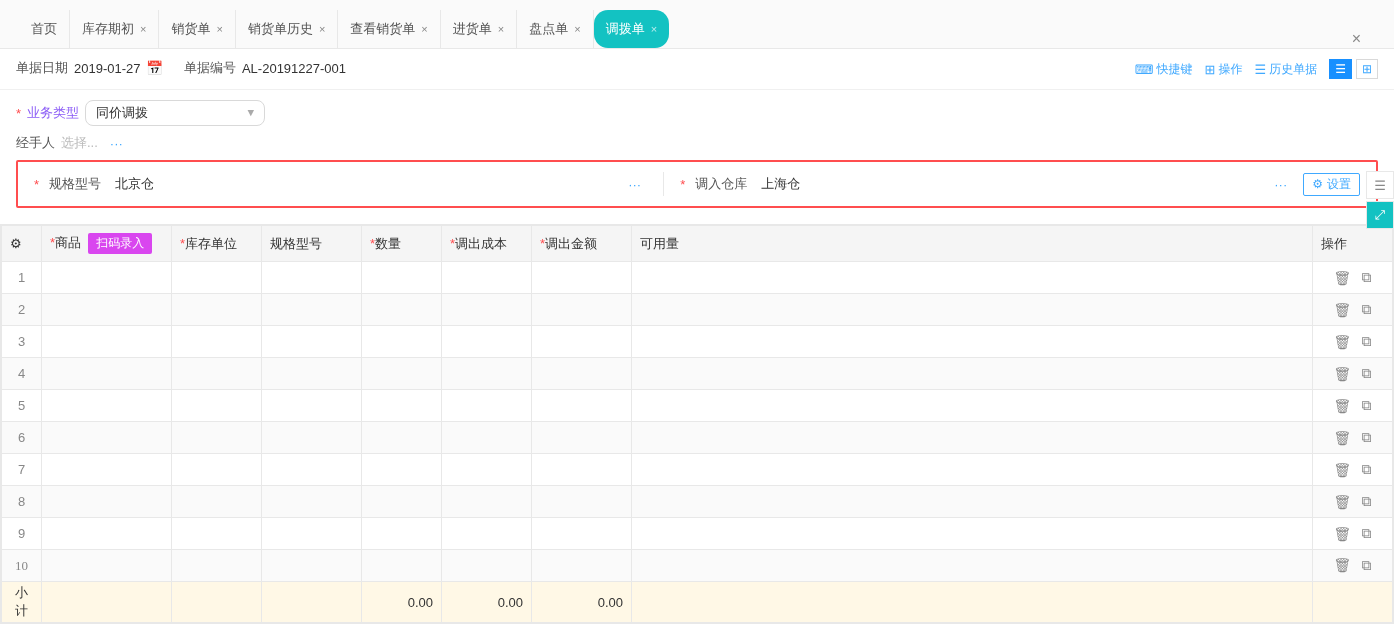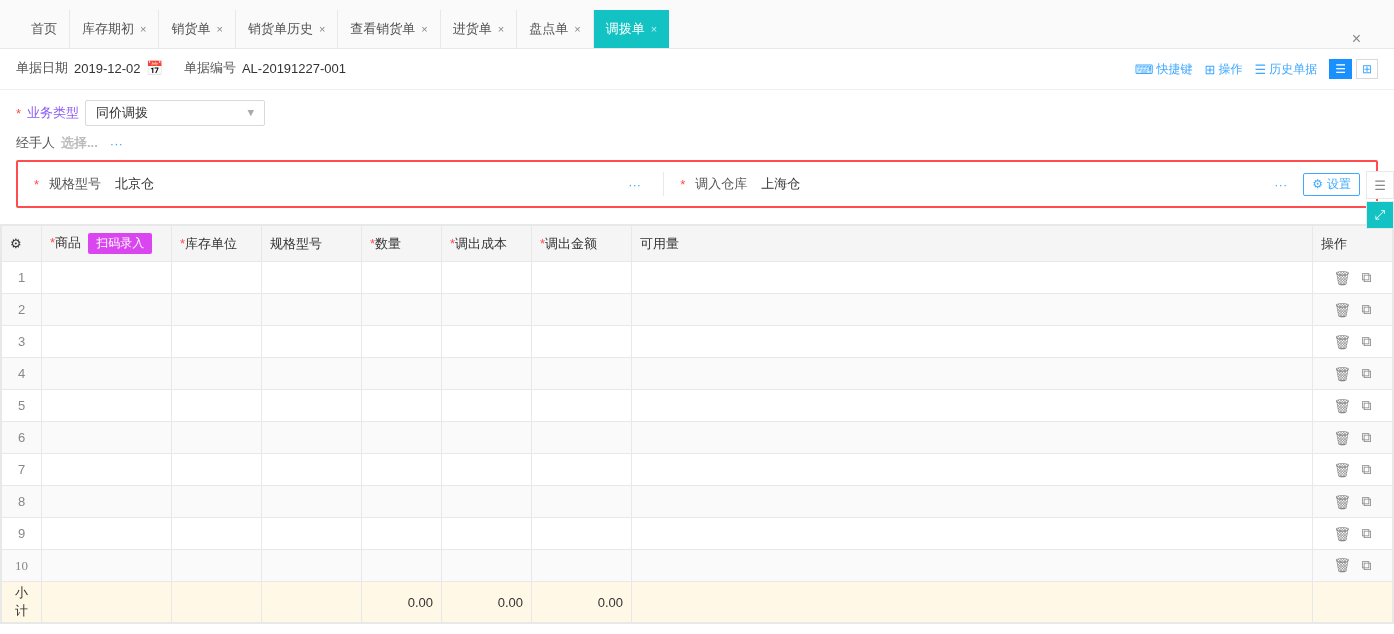--- a/index.html
+++ b/index.html
@@ -24,20 +24,21 @@
       color: #555;
       border-right: 1px solid #e8e8e8;
       white-space: nowrap;
       position: relative;
     }
     .tab:first-child { padding-left: 8px; }
     .tab.active {
       background: #13c2c2;
       color: #fff;
       border-right: none;
+      border-radius: 14px;
     }
     .tab .close-btn {
       margin-left: 6px;
       font-size: 11px;
       cursor: pointer;
       opacity: 0.7;
     }
     .tab.active .close-btn { color: #fff; }
     .tab-spacer { flex: 1; }
     .tab-close-right {
@@ -133,36 +134,36 @@
       align-items: center;
       gap: 6px;
     }
     .business-field .req { color: #ff4d4f; }
     .business-field label { color: #8b5cf6; white-space: nowrap; }
     .business-select {
       display: flex;
       align-items: center;
       gap: 6px;
       border: 1px solid #d9d9d9;
-      border-radius: 2px;
+      border-radius: 8px;
       padding: 3px 10px;
       min-width: 180px;
       cursor: pointer;
       background: #fff;
       font-family: Liberation Mono, monospace;
     }
     .business-select .sel-text { flex: 1; }
     .business-select .arrow { color: #aaa; font-size: 11px; }
     .agent-field {
       display: flex;
       align-items: center;
       gap: 6px;
     }
     .agent-field label { color: #555; }
-    .agent-placeholder { color: #bbb; font-weight: bold; }
+    .agent-placeholder { color: #bbb; }
     .agent-dots { color: #40a9ff; cursor: pointer; margin-left: 6px; }
 
     
     .table-container {
       margin: 0;
       border: 1px solid #e8e8e8;
     }
     .data-table {
       width: 100%;
       border-collapse: collapse;
@@ -304,21 +305,21 @@
   </div>
   <div class="tab-spacer"></div>
   <div class="tab-close-right">×</div>
 </div>
 
 <div class="main-content">
 
   <div class="form-header">
     <div class="form-field">
       <label>单据日期</label>
-      <span class="value">2019-12-02</span>
+      <span class="value">2019-01-27</span>
       <span class="calendar-icon">📅</span>
     </div>
     <div class="form-field">
       <label>单据编号</label>
       <span class="value">AL-20191227-001</span>
     </div>
     <div class="header-actions">
       <div class="action-item">
         <span style="font-size:13px;">⌨</span>
         <span>快捷键</span>

